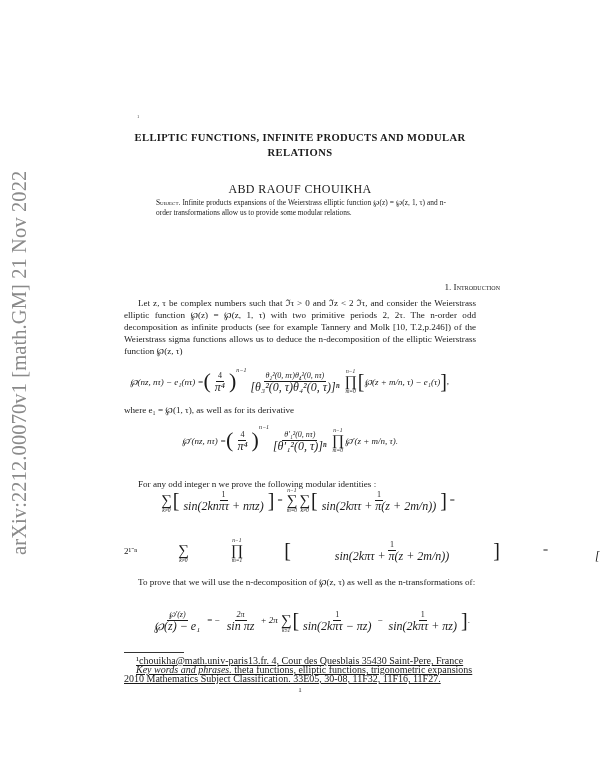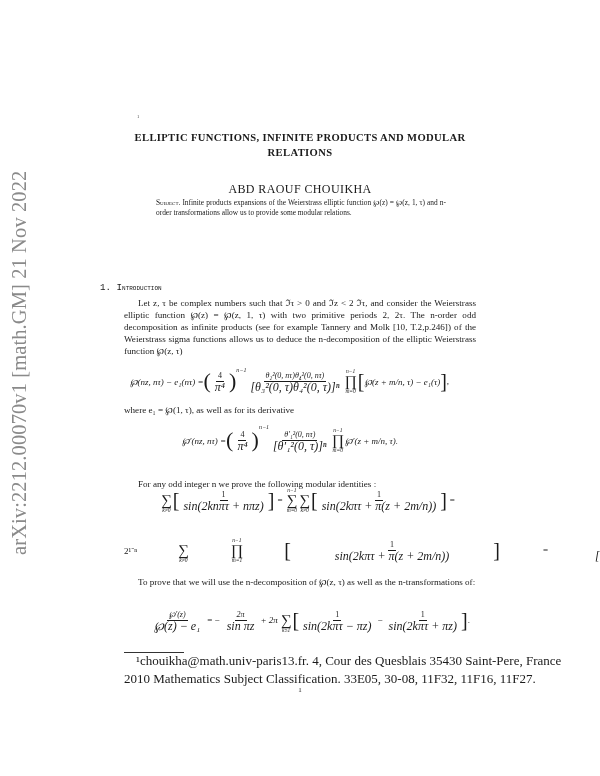--- a/index.html
+++ b/index.html
@@ -9,39 +9,39 @@
   .arxiv { position: absolute; left: 8px; top: 555px; transform-origin: 0 0; transform: rotate(-90deg);
            font-family: "Liberation Serif", serif; font-size: 20.5px; color: #8a8a8a; white-space: nowrap; letter-spacing: 0.1px; }
   .tiny-mark { position: absolute; left: 137px; top: 114px; font-size: 4px; color: #555; }
   .title { position: absolute; left: 100px; width: 400px; top: 131px; text-align: center;
            font-family: "Liberation Serif", serif; font-weight: bold; font-size: 10.6px; line-height: 14.5px; letter-spacing: 0.35px; }
   .author { position: absolute; left: 100px; width: 400px; top: 182px; text-align: center;
             font-family: "Liberation Serif", serif; font-size: 12px; letter-spacing: 0.4px; }
   .abstract { position: absolute; left: 156px; width: 290px; top: 198px;
               font-family: "Liberation Serif", serif; font-size: 7.4px; line-height: 9.7px; text-align: justify; }
   .abstract .sc { font-variant: small-caps; }
-  .section { position: absolute; left: 100px; width: 400px; top: 282px; text-align: left;
-             font-family: Liberation Mono, monospace; font-size: 9.2px; }
+  .section { position: absolute; left: 100px; width: 400px; top: 282px; text-align: right;
+             font-family: Liberation Serif, serif; font-size: 9.2px; }
   .section .sc { font-variant: small-caps; }
   .para { position: absolute; left: 124px; width: 352px;
           font-family: "Liberation Serif", serif; font-size: 9.1px; line-height: 12.1px; text-align: justify; }
   .para.indent { text-indent: 14px; }
   .eq { position: absolute; font-family: "Liberation Serif", serif; font-size: 9px; white-space: nowrap; display: flex; align-items: center; text-align: right; }
   .it { font-style: italic; }
   .frac { display: inline-flex; flex-direction: column; align-items: center; vertical-align: middle; margin: 0 2px; }
   .frac .num { border-bottom: 0.8px solid #1a1a1a; padding: 0 2px; font-size: 8px; line-height: 10px; }
   .frac .den { padding: 0 2px; font-size: 12px; line-height: 10px; }
   .bigop { display: inline-flex; flex-direction: column; align-items: center; vertical-align: middle; margin: 0 1px; }
   .bigop .sym { font-size: 15px; line-height: 14px; }
   .bigop .lim { font-size: 5.5px; line-height: 6px; font-style: italic; }
   .br { font-size: 20px; line-height: 20px; font-weight: 200; }
   .par { font-size: 22px; line-height: 22px; font-weight: 200; }
   sup { font-size: 6px; }
   .footrule { position: absolute; left: 124px; top: 652px; width: 60px; border-top: 0.8px solid #333; }
-  .foot { position: absolute; left: 124px; width: 352px; font-family: "Liberation Serif", serif; font-size: 13px; line-height: 9px; white-space: nowrap; }
+  .foot { position: absolute; left: 124px; width: 352px; font-family: "Liberation Serif", serif; font-size: 10px; line-height: 9px; white-space: nowrap; text-decoration: underline; }
   .pagenum { position: absolute; left: 100px; width: 400px; top: 682px; text-align: center; font-family: "Liberation Serif", serif; font-size: 7px; }
 </style>
 </head>
 <body>
 
 <div class="page">
 
   <div class="arxiv">arXiv:2212.00070v1  [math.GM]  21 Nov 2022</div>
 
   <div class="tiny-mark">1</div>
@@ -212,17 +212,18 @@
     <span class="frac">
         <span class="num">1</span>
         <span class="den it">sin(2kπτ + πz)</span>
       </span>
     <span class="br">]</span>
     <span>.</span>
   </div>
 
   <div class="footrule"></div>
   <div class="foot" style="top:656px; left:136px;">¹chouikha@math.univ-paris13.fr. 4, Cour des Quesblais 35430 Saint-Pere, France</div>
+  <div class="foot" style="top:665px; left:136px;"><span class="it">Key words and phrases.</span><span> theta functions, elliptic functions, trigonometric expansions</span></div>
   <div class="foot" style="top:674px;">2010 Mathematics Subject Classification. 33E05, 30-08, 11F32, 11F16, 11F27.</div>
 
   <div class="pagenum" style="top:686px;">1</div>
 
 </div>
 
 </body></html>

